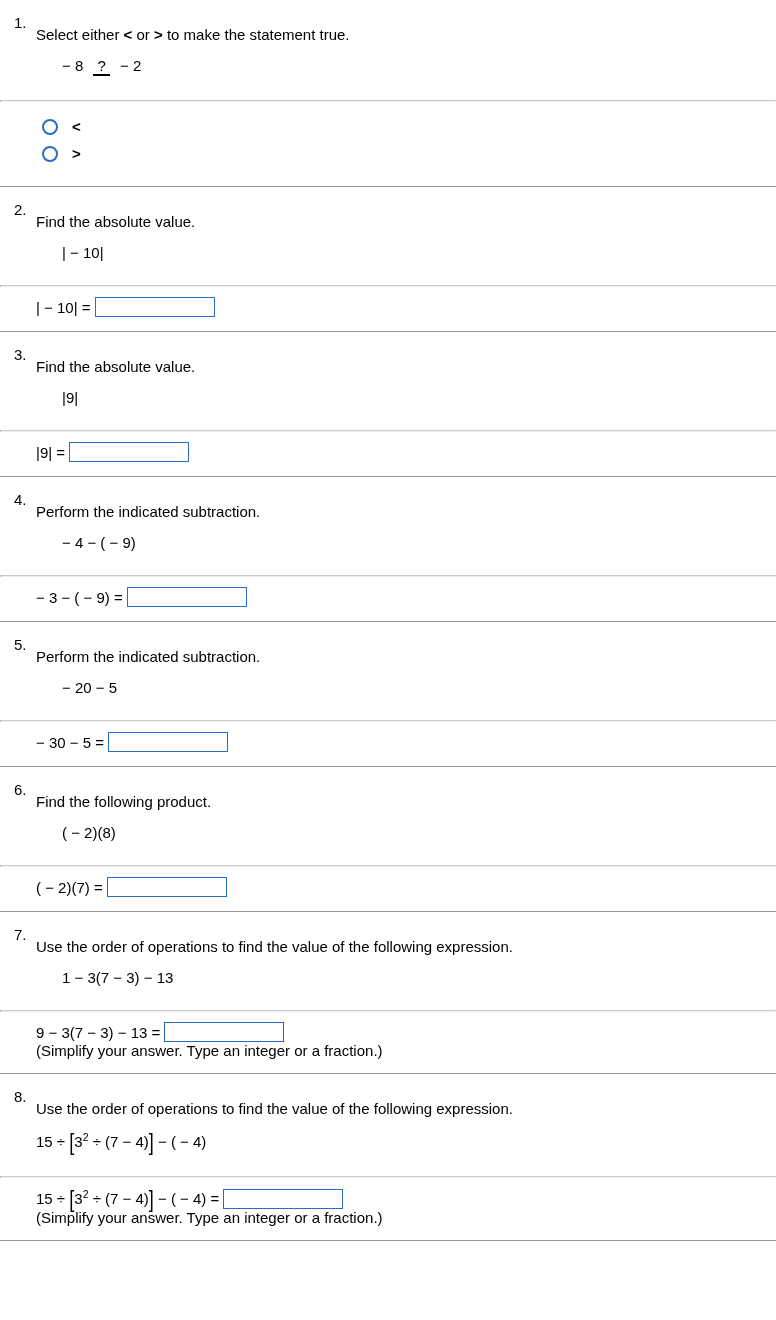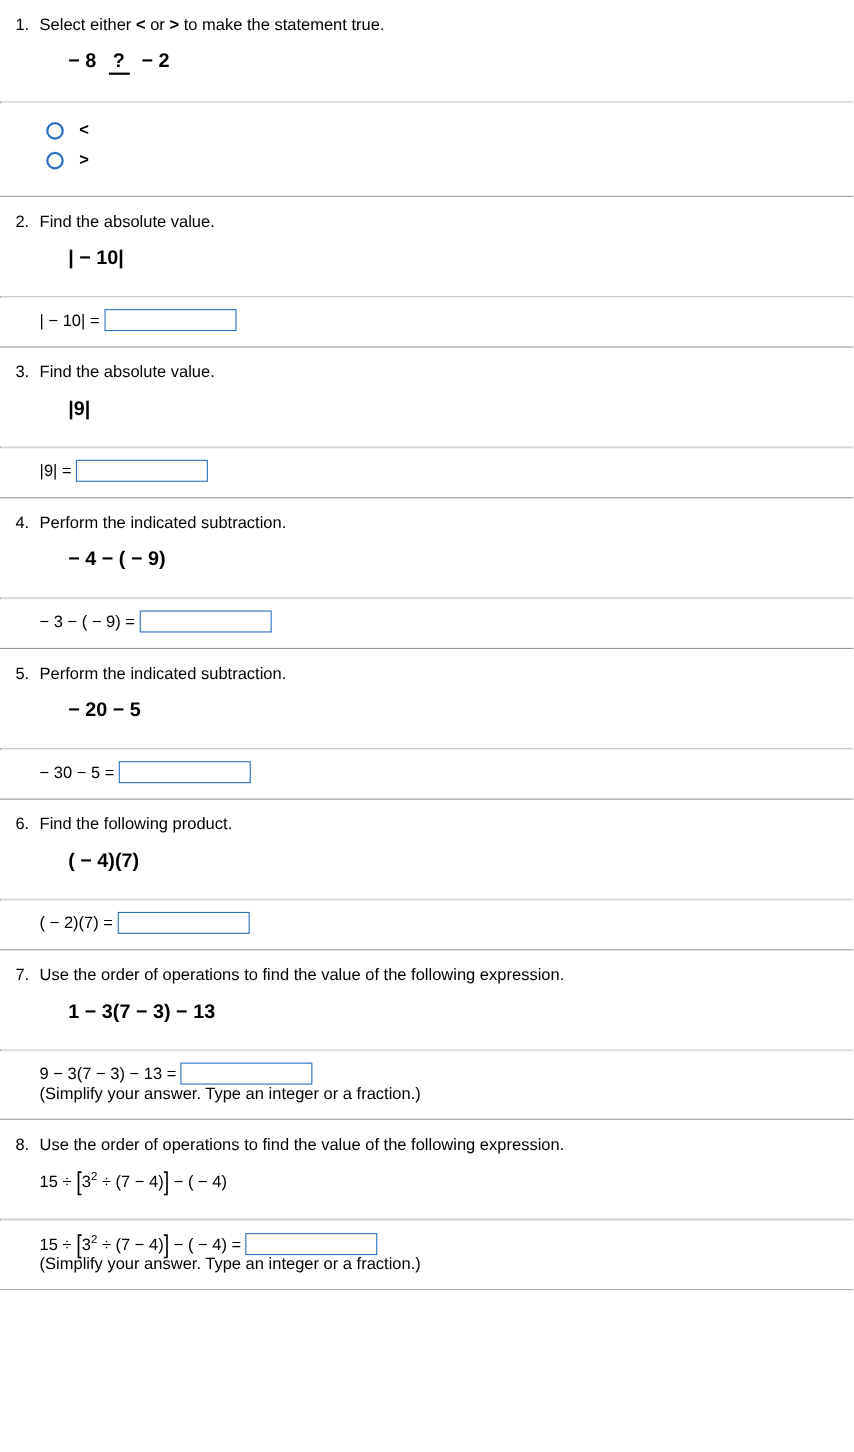--- a/index.html
+++ b/index.html
@@ -22,26 +22,25 @@
   }
   .qnum {
     width: 26px;
     flex-shrink: 0;
     text-align: left;
     padding-left: 4px;
   }
   .qbody {
     flex: 1;
   }
-  .qprompt { margin-bottom: 14px; }
+  .qprompt { margin-bottom: 14px; margin-top: 12px; }
   .expr-indent {
     padding-left: 26px;
     margin: 10px 0 14px 0;
-    font-size: 18px;
-    font-weight: bold;
+    font-size: 15px;
   }
   .sub-divider {
     border-top: 1px solid #ccc;
     margin: 0;
   }
   .answer-area {
     padding: 10px 10px 14px 36px;
   }
   .radio-row {
     display: flex;
@@ -185,21 +184,21 @@
       <input type="text" class="ans-input" style="">
     </div>
   </div>
 </div>
 
 <div class="question">
   <div class="qrow">
     <div class="qnum">6.</div>
     <div class="qbody">
       <div class="qprompt">Find the following product.</div>
-      <div class="expr-indent">( − 4)(7)</div>
+      <div class="expr-indent">( − 2)(8)</div>
     </div>
   </div>
   <hr class="sub-divider">
   <div class="answer-area">
     <div class="eq-line">
       <span>( − 2)(7) =</span>
       <input type="text" class="ans-input" style="">
     </div>
   </div>
 </div>

